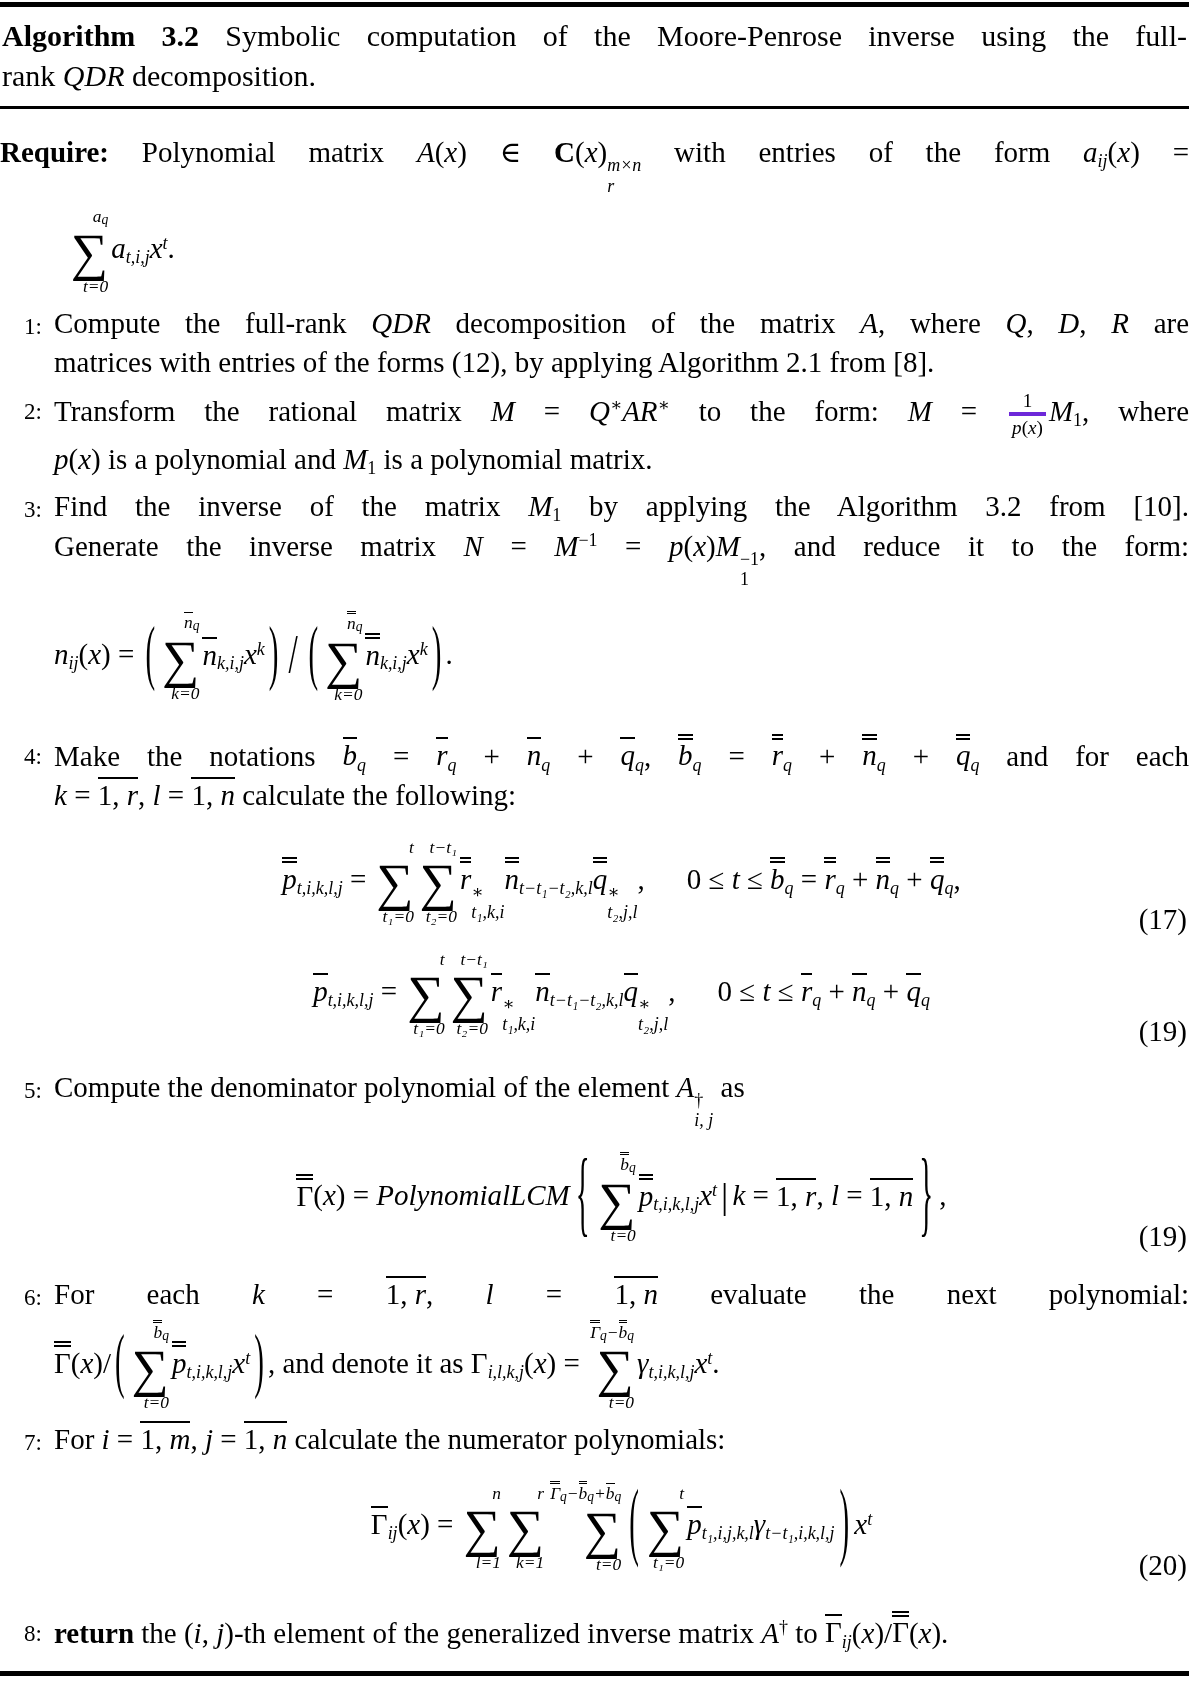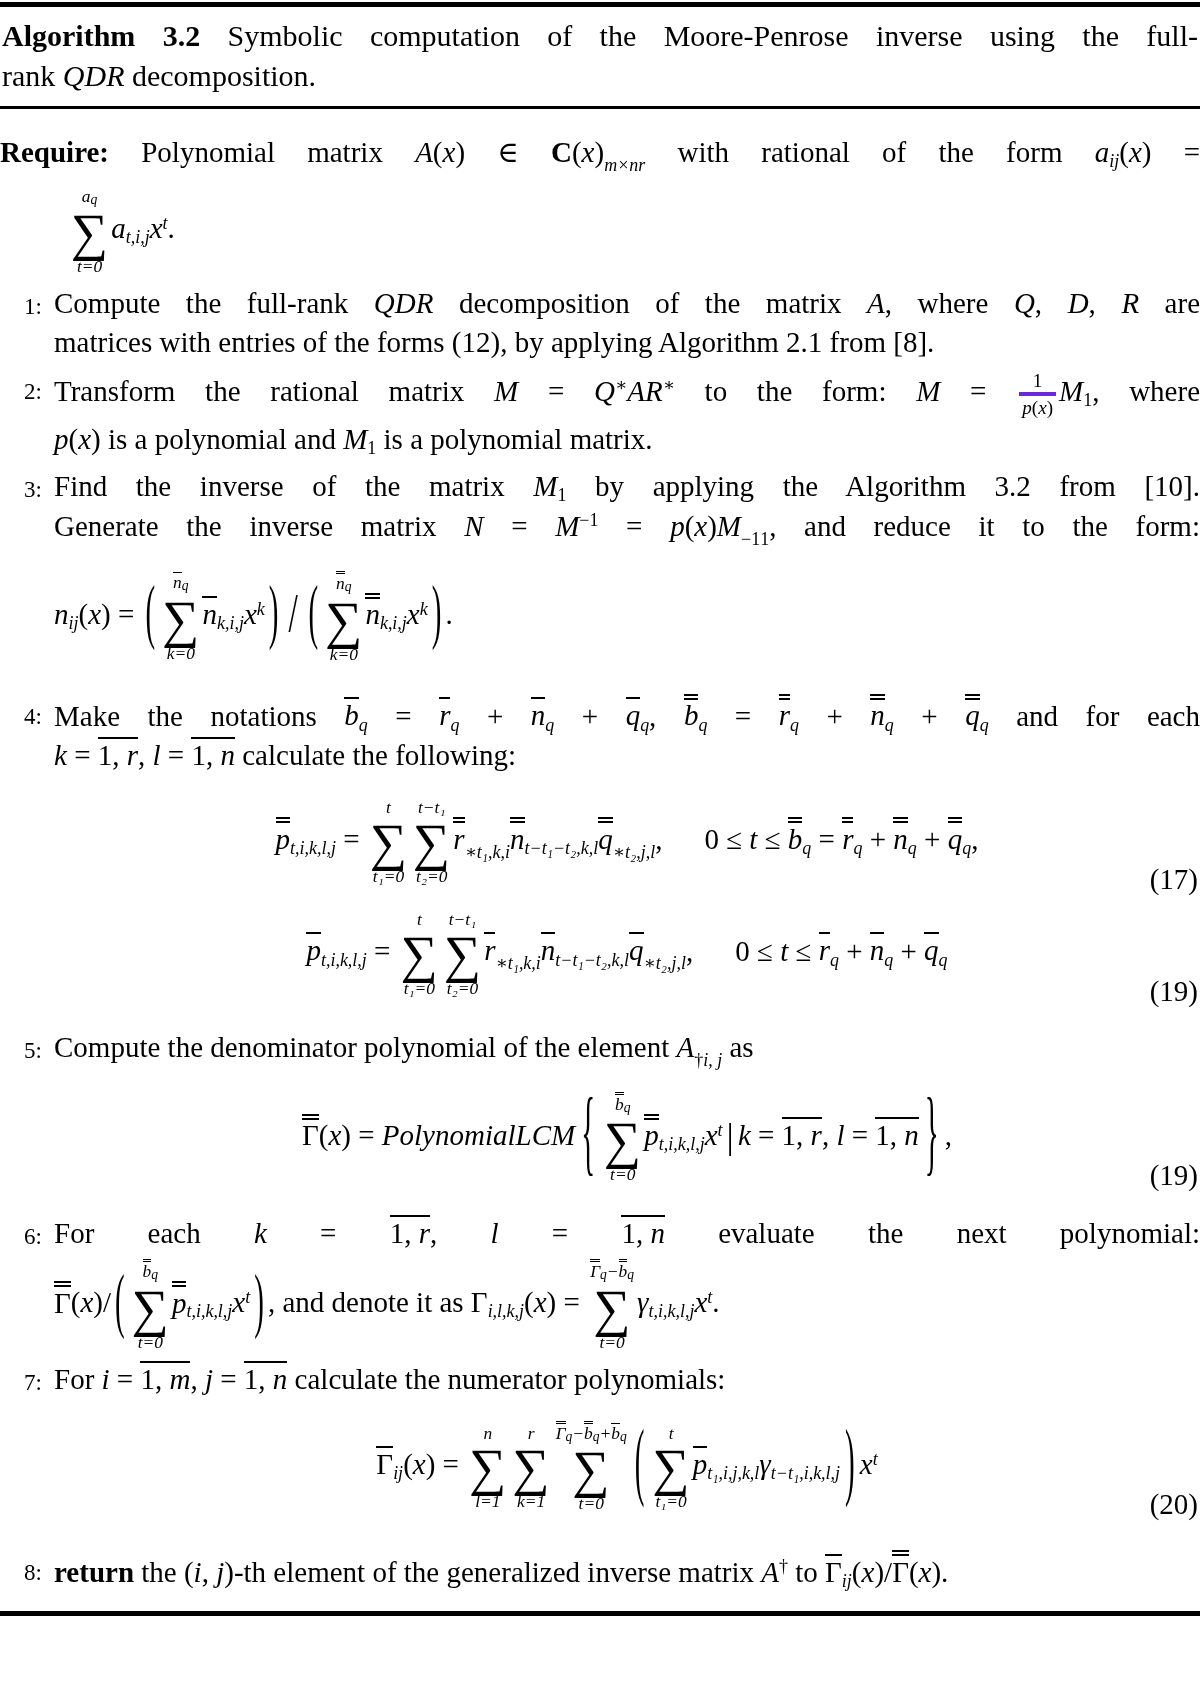--- a/index.html
+++ b/index.html
@@ -1,34 +1,34 @@
 <!DOCTYPE html>
 <html><head>
 <meta charset="utf-8">
 <style>
   html,body{margin:0;padding:0;background:#ffffff;}
   body{width:1200px;color:#000;font-family:"Liberation Serif","DejaVu Serif",serif;font-size:29px;line-height:1.34;}
-  .page{width:1200px;box-sizing:border-box;padding:2px 0 0 0;}
+  .page{width:1200px;box-sizing:border-box;padding:2px 11px 0 0;}
   .rule{border:0;background:#000;margin:0;}
   .rule.thick{height:5px;}
   .rule.mid{height:3px;}
   .titlebox{padding:9px 2px 10px 2px;font-size:30px;}
   .just{text-align:justify;text-align-last:justify;}
   .b{font-weight:bold;}
   .i{font-style:italic;}
   .sb{font-size:0.62em;vertical-align:-0.28em;}
   .sp{font-size:0.62em;vertical-align:0.55em;}
   .s2{font-size:0.78em;vertical-align:-0.18em;}
   .ol{display:inline-block;border-top:2.4px solid #000;padding-top:2px;line-height:1.02;}
   .ol .ol{padding-top:1.5px;}
   .lim .ol{border-top-width:1.6px;padding-top:1px;}
-  .sum{display:inline-flex;flex-direction:column;align-items:center;vertical-align:middle;margin:0 3px;text-align:center;}
+  .sum{display:inline-flex;flex-direction:column;align-items:flex-end;vertical-align:middle;margin:0 3px;text-align:center;}
   .lim{font-size:0.60em;line-height:1.2;font-style:italic;white-space:nowrap;}
   .sg{font-size:1.8em;line-height:0.92;font-style:normal;}
-  .ss{display:inline-flex;flex-direction:row;align-items:flex-start;vertical-align:-0.5em;font-size:0.62em;line-height:1.12;font-style:normal;}
+  .ss{display:inline-flex;flex-direction:column;align-items:flex-start;vertical-align:-0.5em;font-size:0.62em;line-height:1.12;font-style:normal;}
   .frac{display:inline-flex;flex-direction:column;align-items:center;vertical-align:middle;font-size:0.66em;line-height:1.22;margin:0 3px;text-align:center;}
   .fd{border-top:4px solid #6d28d9;padding:0 3px;}
   .bp{display:inline-block;transform:scaleY(2.5);transform-origin:50% 55%;margin:0 4px;}
   .bp3{transform:scaleY(3.0);margin:0 5px;}
   .bb{display:inline-block;transform:scaleY(3.3);transform-origin:50% 55%;margin:0 6px;}
   .bsl{display:inline-block;transform:scale(1.15,1.9);transform-origin:50% 55%;margin:0 7px;}
   .vb{font-size:1.25em;vertical-align:-0.08em;margin:0 4px;}
   .gap{display:inline-block;width:42px;}
   .step{display:flex;margin:7px 0 0 0;}
   .sno{flex:0 0 54px;box-sizing:border-box;text-align:right;padding-right:12px;font-size:23px;padding-top:8px;}
@@ -54,21 +54,21 @@
     <div class="just"><span class="b">Algorithm 3.2</span><span> Symbolic computation of the Moore-Penrose inverse using the full-</span></div>
     <div><span>rank </span><span class="i">QDR</span><span> decomposition.</span></div>
   </div>
 
   <div class="rule mid"></div>
 
   <div class="req">
     <div class="just"><span class="b">Require:</span><span> Polynomial matrix </span><span class="i">A</span><span>(</span><span class="i">x</span><span>)</span><span> ∈ </span><span class="b">C</span><span>(</span><span class="i">x</span><span>)</span><span class="ss">
           <span class="i">m×n</span>
           <span class="i">r</span>
-        </span><span> with rational of the form </span><span class="i">a</span><span class="sb i">ij</span><span>(</span><span class="i">x</span><span>)</span><span> =</span></div>
+        </span><span> with entries of the form </span><span class="i">a</span><span class="sb i">ij</span><span>(</span><span class="i">x</span><span>)</span><span> =</span></div>
     <div class="reqsum"><span class="sum">
           <span class="lim"><span class="i">a</span><span class="s2 i">q</span></span>
           <span class="sg">∑</span>
           <span class="lim">t=0</span>
         </span><span class="i">a</span><span class="sb i">t,i,j</span><span class="i">x</span><span class="sp i">t</span><span>.</span></div>
   </div>
 
   <div class="step">
     <div class="sno">1:</div>
     <div class="sc">

